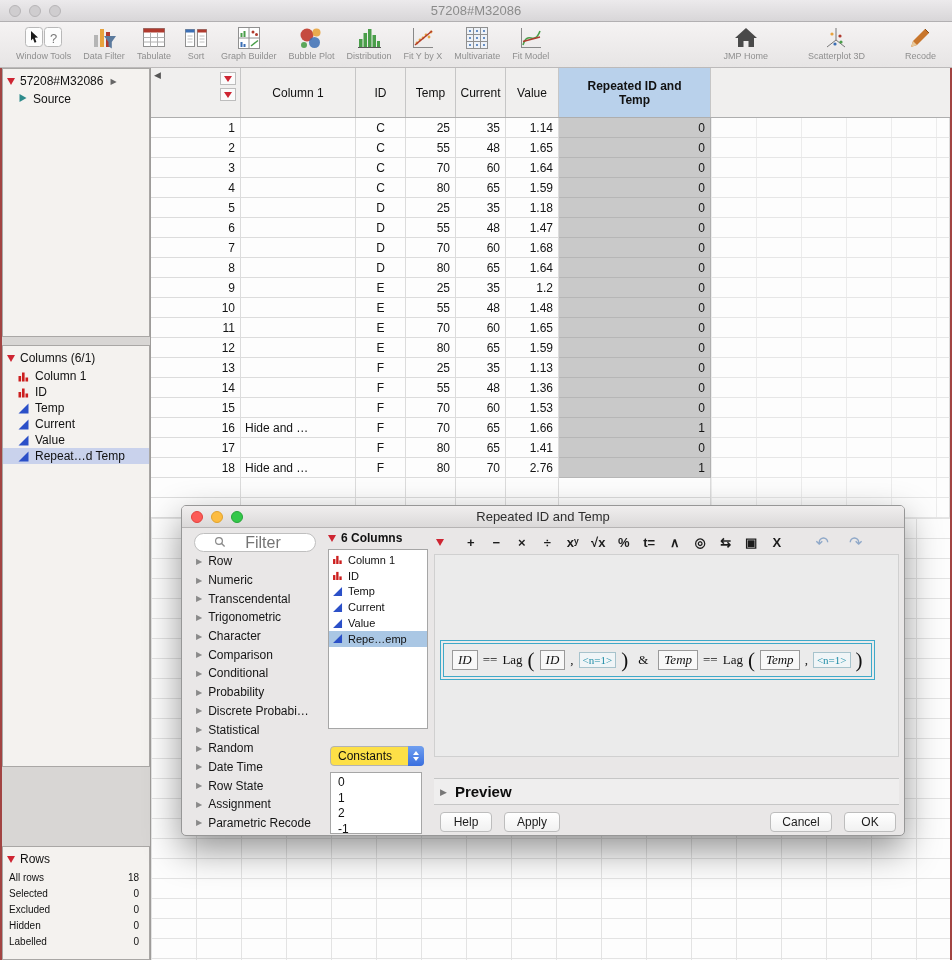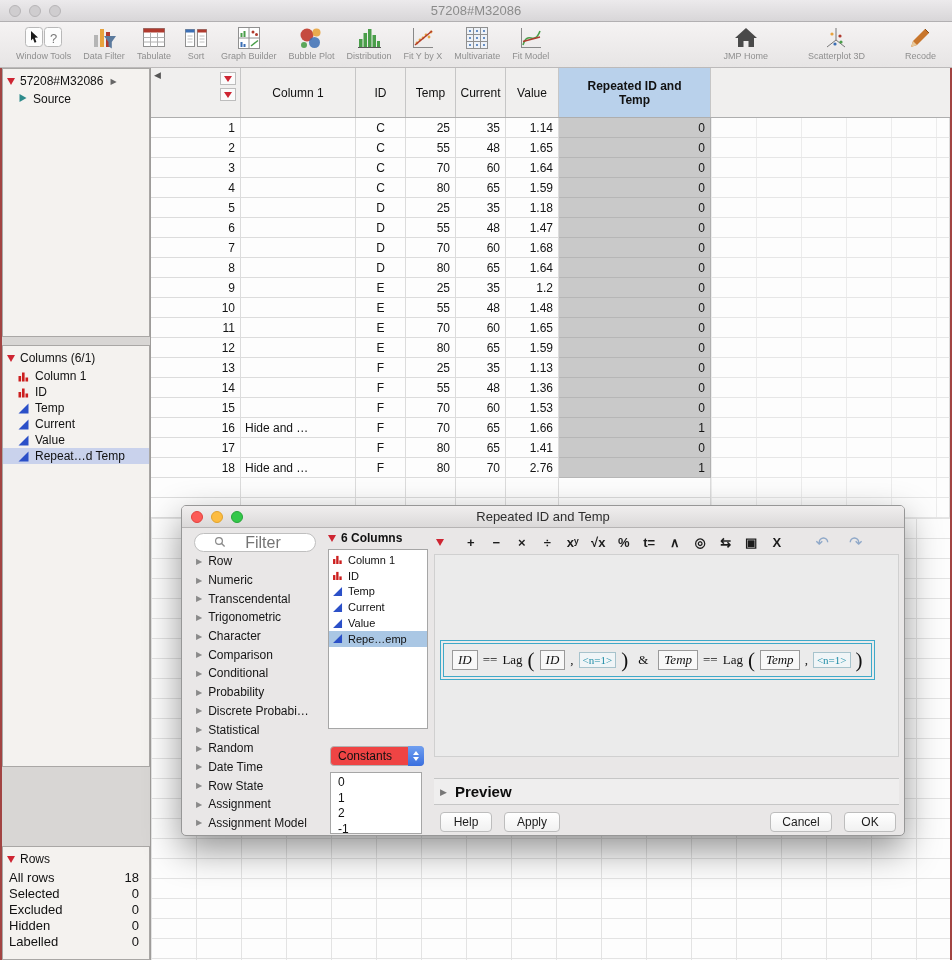--- a/index.html
+++ b/index.html
@@ -41,21 +41,21 @@
   .panel-header { display:flex; align-items:center; gap:5px; padding:5px 4px 3px 4px;
                   font-size:12px; color:#111; }
   .hdr-arrow { font-size:8px; color:#666; margin-left:2px; }
   .red-tri { width:0; height:0; border-left:4.5px solid transparent; border-right:4.5px solid transparent;
              border-top:7px solid #ce2532; display:inline-block; flex:none; }
   .side-item { display:flex; align-items:center; gap:5px; height:16px; padding-left:15px;
                font-size:12px; color:#111; }
   .side-item.selected { background:#c9d2ec; }
   .col-icon { width:12px; height:11px; display:inline-flex; flex:none; }
   .stat-row { display:flex; justify-content:space-between; align-items:center; height:16px;
-              padding:0 10px 0 6px; font-size:13px; color:#111; }
+              padding:0 10px 0 6px; font-size:10px; color:#111; }
 
   
   #datatable { position:absolute; top:68px; left:150px; right:2px; bottom:0; background:#fdfdfd;
                border-left:1px solid #9e9c9a; }
   .t-header { display:flex; height:50px; background:#f0efee; border-bottom:1px solid #aeaeae; }
   .th { border-right:1px solid #c6c6c6; display:flex; align-items:center; justify-content:center;
         font-size:12px; color:#111; }
   .th.rep { background:#b9d1eb; font-weight:bold; text-align:center; line-height:14px; padding:0 20px; }
   .w-rn{width:90px;} .w-c1{width:115px;} .w-id{width:50px;} .w-tp{width:50px;}
   .w-cu{width:50px;} .w-va{width:53px;} .w-re{width:152px;} .w-fi{flex:1; border-right:none;}
@@ -95,21 +95,21 @@
               white-space:nowrap; }
   .cat-item .tri { font-size:8px; color:#8a8a8a; }
   #cols-header { position:absolute; left:146px; top:25px; display:flex; align-items:center; gap:5px;
                  font-size:12px; font-weight:bold; color:#111; }
   #cols-box { position:absolute; left:146px; top:43px; width:100px; height:180px; background:#fff;
               border:1px solid #a6a6a6; padding-top:2px; }
   .dlg-col-item { display:flex; align-items:center; gap:4px; height:15.8px; padding-left:3px;
                   font-size:11px; color:#111; white-space:nowrap; }
   .dlg-col-item.selected { background:#aac7e4; }
   .dlg-col-item .col-icon { transform:scale(.9); }
-  #constants-select { position:absolute; left:148px; top:240px; width:94px; height:20px; background:#ef4444;
+  #constants-select { position:absolute; left:148px; top:240px; width:94px; height:20px; background:#fde047;
               border:1px solid #b3b3b3; border-radius:4px; font-size:12px; color:#111;
               display:flex; align-items:center; padding-left:7px; }
   .stepper { position:absolute; right:-1px; top:-1px; bottom:-1px; width:16px;
              background:linear-gradient(#709ff0,#3a6fdf); border-radius:0 4px 4px 0;
              display:flex; flex-direction:column; align-items:center; justify-content:center; gap:2px; }
   .stepper i { width:0; height:0; border-left:3.5px solid transparent; border-right:3.5px solid transparent; }
   .stepper .up { border-bottom:4px solid #fff; }
   .stepper .down { border-top:4px solid #fff; }
   #constants-box { position:absolute; left:148px; top:266px; width:92px; height:62px; background:#fff;
               border:1px solid #a6a6a6; overflow:hidden; padding:2px 0 0 7px; }
@@ -787,21 +787,21 @@
           <span>Row State</span>
         </div>
 
         <div class="cat-item">
           <span class="tri">▶</span>
           <span>Assignment</span>
         </div>
 
         <div class="cat-item">
           <span class="tri">▶</span>
-          <span>Assignment Model</span>
+          <span>Parametric Recode</span>
         </div>
       </div>
 
     <div id="cols-header">
       <span class="red-tri"></span>
       <span>6 Columns</span>
     </div>
     <div id="cols-box">
 
         <div class="dlg-col-item">

